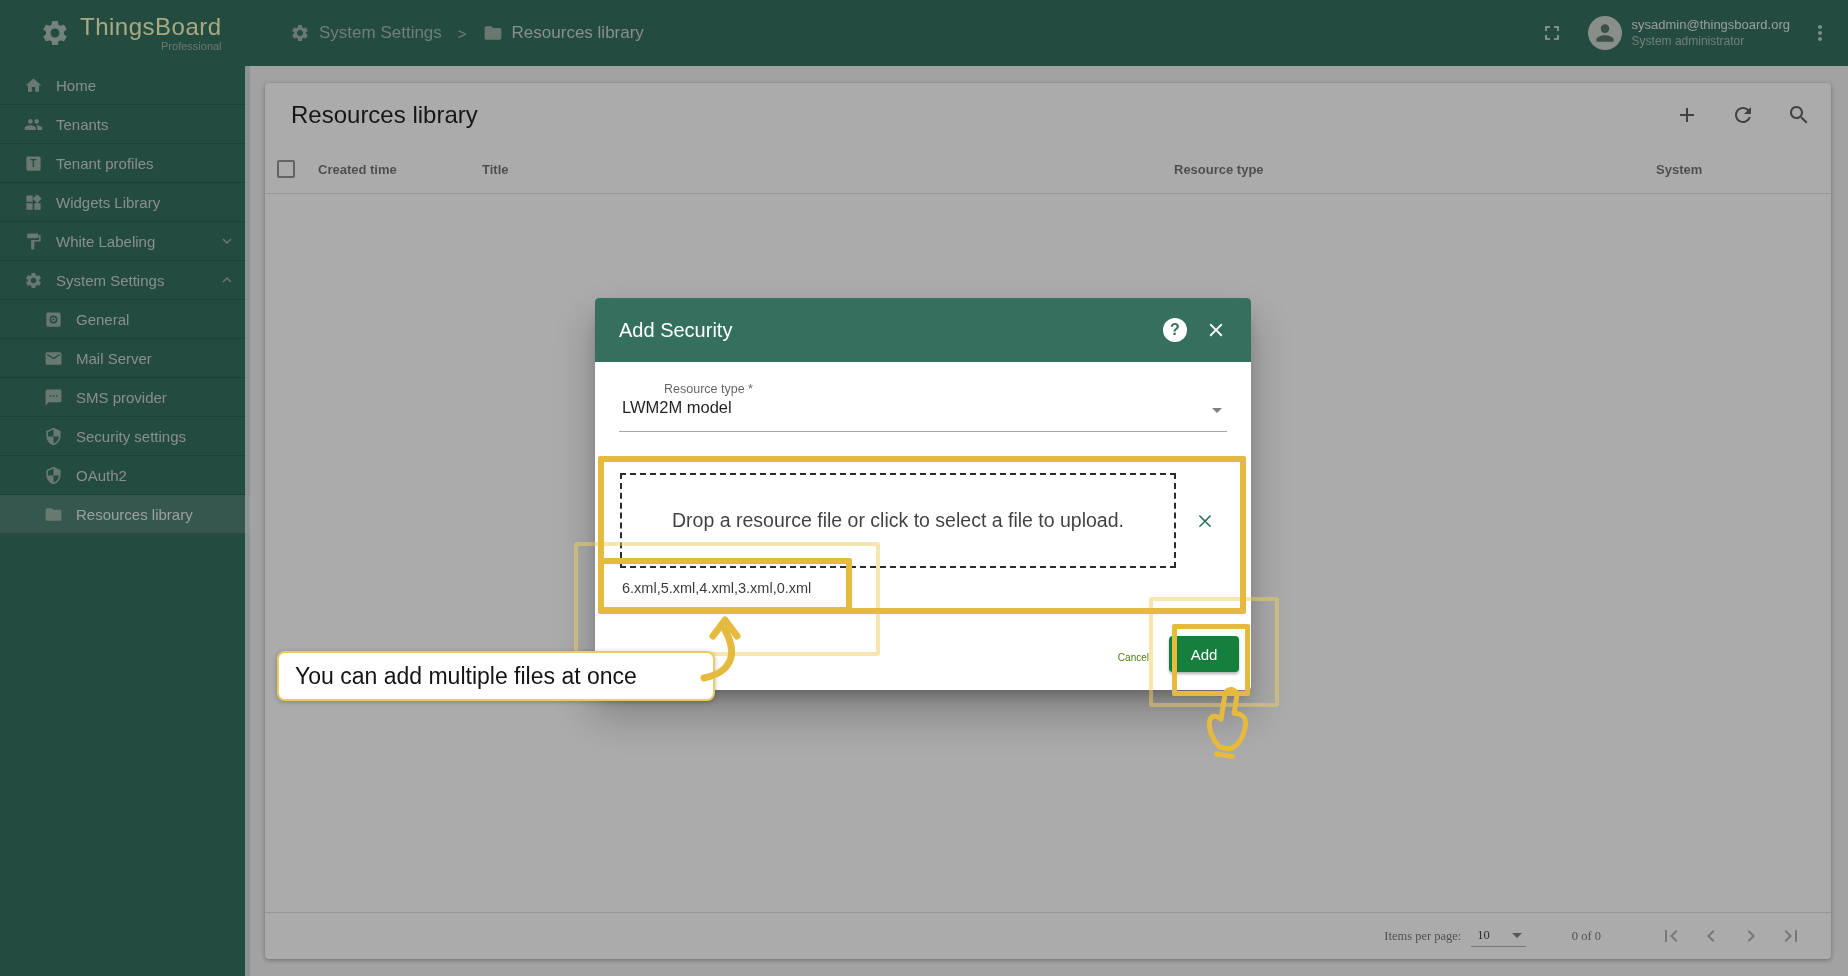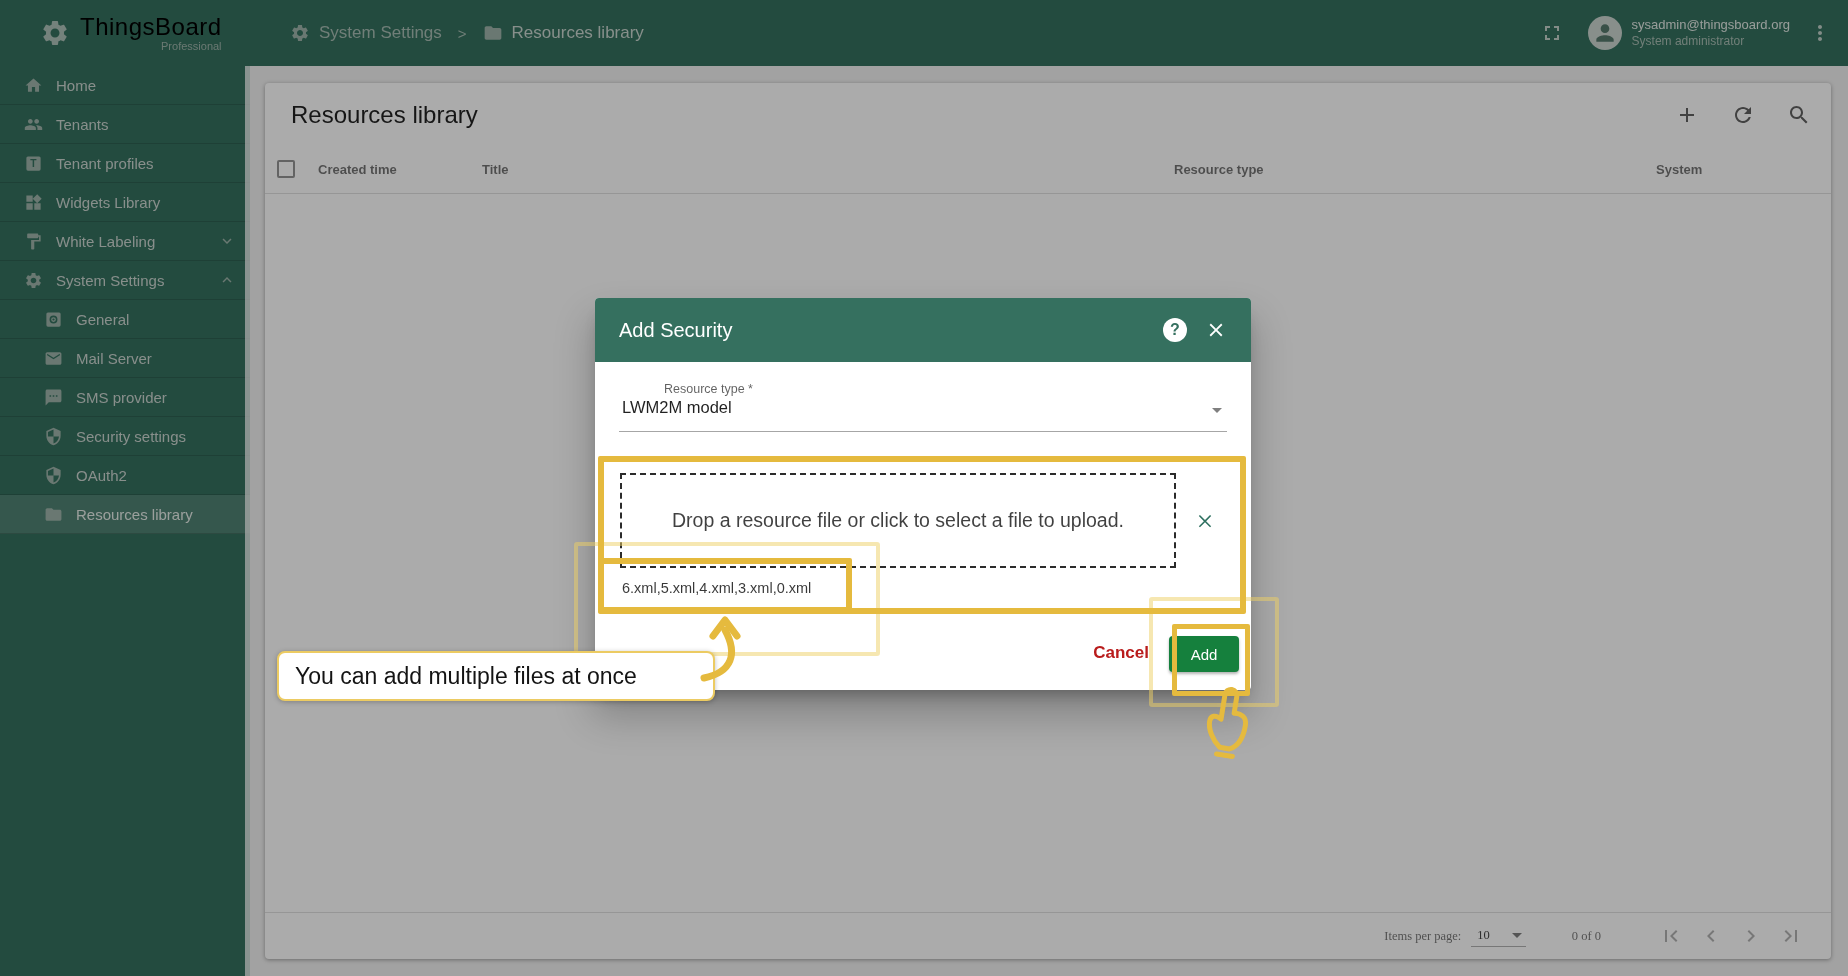--- a/index.html
+++ b/index.html
@@ -5,21 +5,21 @@
   html,body{margin:0;padding:0;background:#222;}
   .app{position:relative;width:1848px;height:976px;overflow:hidden;
        font-family:"Liberation Sans","DejaVu Sans",sans-serif;background:#F2F2F2;}
   svg{display:block;}
 
   
   .sidebar{position:absolute;left:0;top:0;width:250px;height:976px;background:#35705F;}
   .logo{height:66px;display:flex;align-items:center;padding-left:40px;box-sizing:border-box;}
   .logo-ic{width:30px;height:30px;fill:#AEC2B9;margin-right:10px;}
   .brand{display:flex;flex-direction:column;}
-  .brand-name{font-size:24px;color:#000000;letter-spacing:.5px;line-height:24px;}
+  .brand-name{font-size:24px;color:#fef9c3;letter-spacing:.5px;line-height:24px;}
   .brand-sub{font-size:11px;color:#9FB5AB;text-align:right;margin-top:1px;}
   .menu{position:absolute;top:66px;left:0;right:0;}
   .mi{height:39px;border-bottom:1px solid rgba(0,0,0,0.14);display:flex;align-items:center;
       padding-left:24px;box-sizing:border-box;position:relative;cursor:pointer;}
   .mi .ic{width:19px;height:19px;fill:#9EB4AA;margin-right:13px;flex:none;}
   .mi .ml{font-size:15px;color:#CBD5D0;white-space:nowrap;}
   .mi.sub{padding-left:44px;}
   .mi.sel{background:rgba(255,255,255,0.13);}
   .mi.sel .ml{color:#E6EDE9;}
   .mi .chev{position:absolute;right:14px;width:18px;height:18px;fill:#9EB4AA;}
@@ -84,21 +84,21 @@
   .close-ic{width:22px;height:22px;fill:#fff;cursor:pointer;}
   .f-label{position:absolute;left:27px;top:84px;font-size:12.5px;color:rgba(0,0,0,0.62);margin-left:42px;}
   .f-value{position:absolute;left:27px;top:100px;font-size:16.5px;color:rgba(0,0,0,0.87);width:600px;cursor:pointer;}
   .f-line{position:absolute;left:24px;right:24px;top:133px;border-bottom:1px solid rgba(0,0,0,0.35);}
   .f-caret{position:absolute;right:29px;top:110px;}
   .dropzone{position:absolute;left:25px;top:175px;width:556px;height:95px;border:2px dashed #2b2b2b;
             box-sizing:border-box;display:flex;align-items:center;justify-content:center;cursor:pointer;}
   .dz-text{font-size:19.5px;color:rgba(0,0,0,0.75);white-space:nowrap;}
   .dz-clear{position:absolute;left:598px;top:210px;width:24px;height:24px;fill:#2E7060;cursor:pointer;}
   .files{position:absolute;left:27px;top:282px;font-size:14.5px;color:rgba(0,0,0,0.78);}
-  .cancel-btn{position:absolute;right:96px;bottom:26px;font-size:17px;font-weight:700;color:#b91c1c;
+  .cancel-btn{position:absolute;right:96px;bottom:26px;font-size:10px;font-weight:400;color:#4d7c0f;
               cursor:pointer;background:none;border:none;font-family:inherit;}
   .add-btn{position:absolute;right:12px;bottom:18px;width:70px;height:36px;background:#15803d;color:#fff;
            font-size:15px;font-weight:500;border:none;border-radius:4px;cursor:pointer;
            font-family:inherit;box-shadow:0 2px 3px rgba(0,0,0,0.3);}
 
   
   .ghost{position:absolute;border:4px solid rgba(238,208,100,0.5);border-radius:3px;z-index:24;}
   .ghost-a{left:574px;top:542px;width:298px;height:106px;}
   .ghost-b{left:1149px;top:597px;width:122px;height:102px;}
   .gold{position:absolute;border:6px solid #E5BA3E;border-radius:2px;box-sizing:border-box;z-index:26;}

